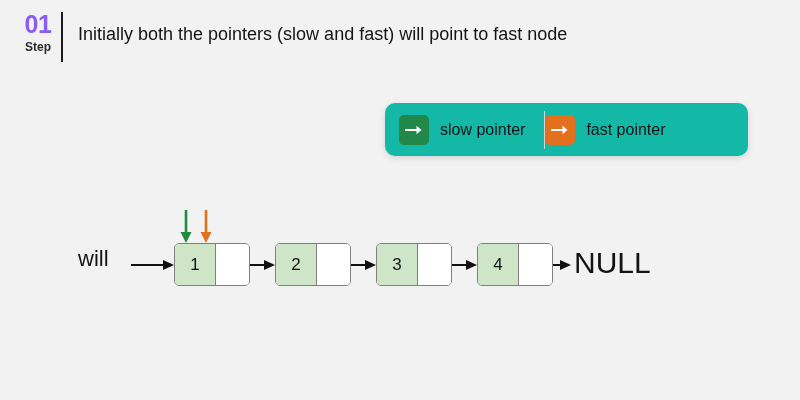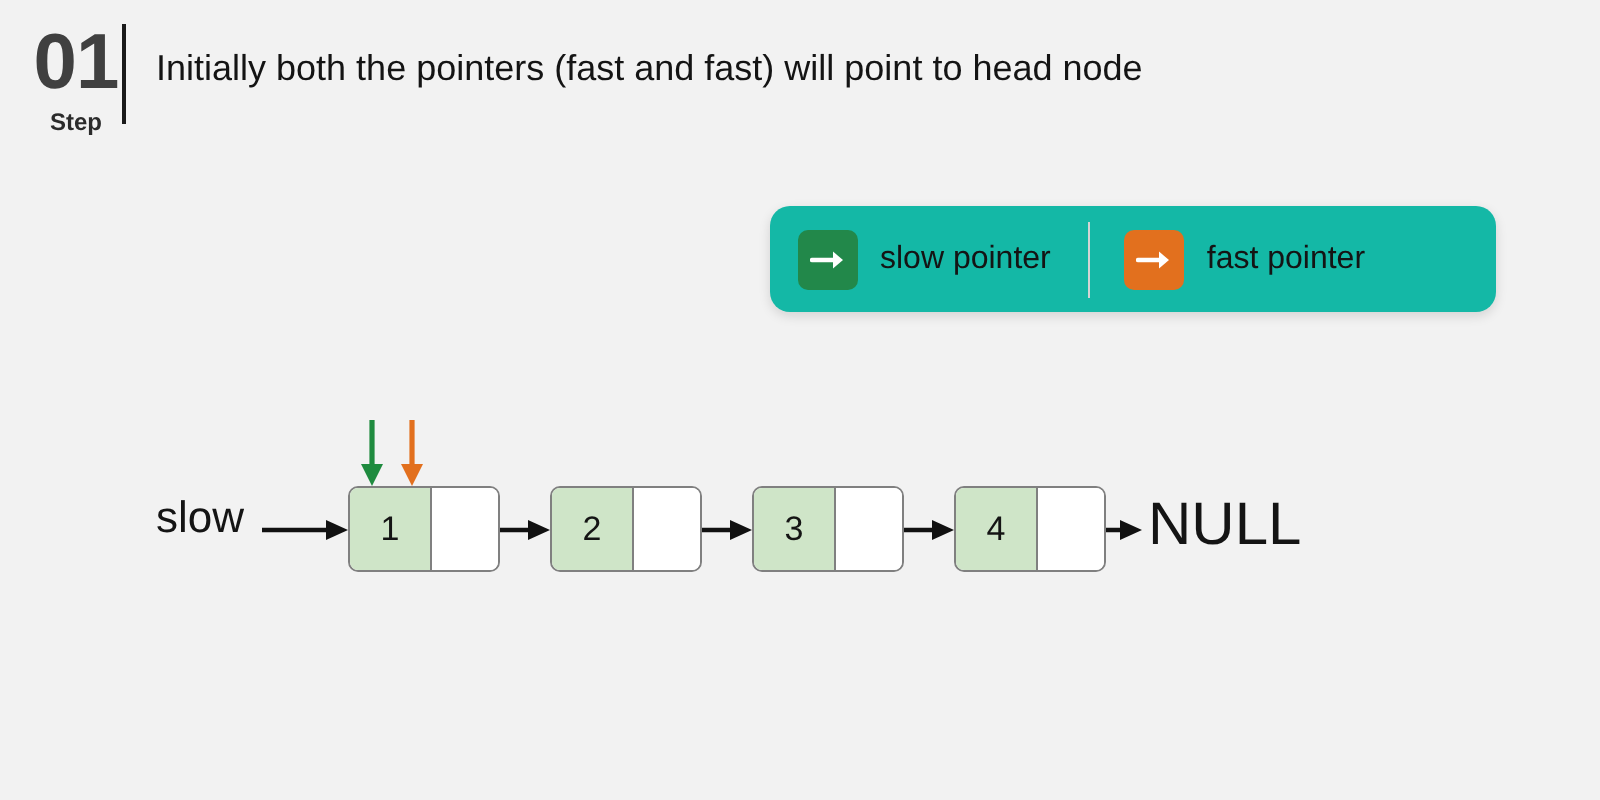--- a/index.html
+++ b/index.html
@@ -25,23 +25,23 @@
   }
   .step-badge {
     position: absolute;
     left: 16px;
     top: 12px;
     width: 44px;
     text-align: center;
     line-height: 1;
   }
   .step-number {
-    font-size: 39px;
+    font-size: 25px;
     font-weight: bold;
-    color: #404040;
+    color: #8b5cf6;
     letter-spacing: -0.5px;
     display: block;
   }
   .step-word {
     font-size: 12px;
     font-weight: bold;
     color: #2b2b2b;
     display: block;
     margin-top: 4px;
     text-align: center;
@@ -75,21 +75,21 @@
     box-shadow: 0 2px 6px rgba(0,0,0,0.13);
     display: flex;
     align-items: center;
   }
   .legend-item {
     display: flex;
     align-items: center;
     height: 100%;
   }
   .legend-item.slow { margin-left: 14px; }
-  .legend-item.fast { margin-left: 17px; }
+  .legend-item.fast { }
   .legend-chip {
     width: 30px;
     height: 30px;
     border-radius: 5px;
     display: flex;
     align-items: center;
     justify-content: center;
   }
   .legend-chip.green  { background: #22884a; }
   .legend-chip.orange { background: #e2701e; }
@@ -176,21 +176,21 @@
 
 <div class="header">
 
   <div class="step-badge">
     <span class="step-number">01</span>
     <span class="step-word">Step</span>
   </div>
 
   <div class="header-divider"></div>
 
-  <div class="header-title">Initially both the pointers (fast and fast) will point to head node</div>
+  <div class="header-title">Initially both the pointers (slow and fast) will point to fast node</div>
 </div>
 
 <div class="legend">
 
   <div class="legend-item slow">
     <span class="legend-chip green">
       <svg width="18" height="12" viewBox="0 0 18 12" aria-hidden="true">
         <path d="M1 6 H13" stroke="#ffffff" stroke-width="2.2" stroke-linecap="round" fill="none"></path>
         <path d="M11.5 1.8 L16.5 6 L11.5 10.2 Z" fill="#ffffff"></path>
       </svg>
@@ -207,21 +207,21 @@
         <path d="M11.5 1.8 L16.5 6 L11.5 10.2 Z" fill="#ffffff"></path>
       </svg>
     </span>
     <span class="legend-label">fast pointer</span>
   </div>
 
 </div>
 
 <div class="list-area">
 
-  <div class="head-label">slow</div>
+  <div class="head-label">will</div>
 
   <svg class="arrow-svg" aria-hidden="true">
 
     <g>
       <path d="M131 70 H165" stroke="#111111" stroke-width="2.2" fill="none"></path>
       <path d="M163 65 L174 70 L163 75 Z" fill="#111111"></path>
     </g>
 
     <g>
       <path d="M217 70 H266" stroke="#111111" stroke-width="2.2" fill="none"></path>

